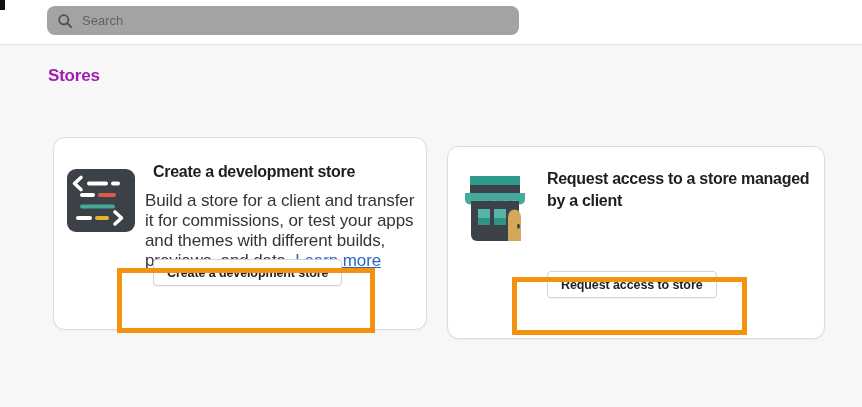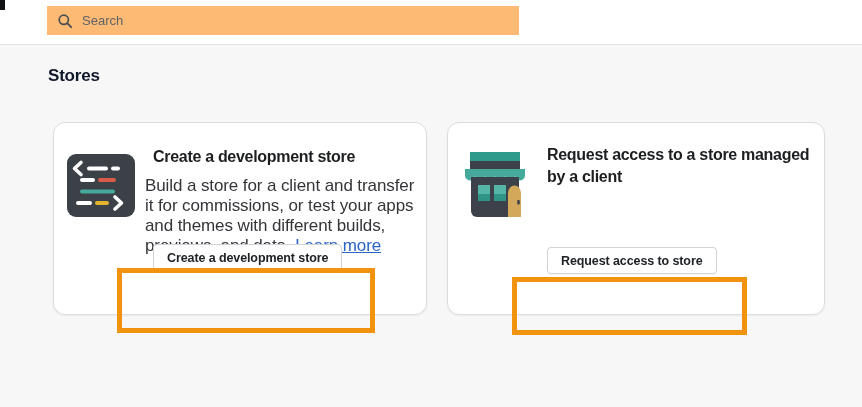--- a/index.html
+++ b/index.html
@@ -19,22 +19,22 @@
     background: #ffffff;
   }
   .corner-mark {
     position: absolute; left: 0; top: 0;
     width: 5px; height: 10px;
     background: #101214;
   }
   .search-box {
     position: absolute; left: 47px; top: 6px;
     width: 472px; height: 29px;
-    background: #fdba74;
-    border-radius: 0;
+    background: #a3a3a3;
+    border-radius: 8px;
     display: flex; align-items: center;
     padding: 0 10px;
   }
   .search-box svg { flex: 0 0 auto; }
   .search-input {
     border: none; outline: none; background: transparent;
     font-family: "Liberation Sans", sans-serif;
     font-size: 13px; color: #3a3d40;
     margin-left: 9px; width: 420px; height: 100%;
   }
@@ -46,32 +46,32 @@
   }
   
   .content {
     position: absolute; left: 0; top: 45px;
     width: 862px; height: 362px;
     background: #f7f7f8;
   }
   .page-title {
     position: absolute; left: 48px; top: 21px;
     font-size: 17px; font-weight: 700;
-    letter-spacing: -0.2px; color: #0f172a;
+    letter-spacing: -0.2px; color: #a21caf;
   }
   .card {
     position: absolute; top: 77px;
     height: 193px;
     background: #ffffff;
     border: 1px solid #dadcde;
     border-radius: 12px;
     box-shadow: 0 1px 2px rgba(0,0,0,0.05);
   }
-  .card-left  { left: 53px;  width: 374px; }
-  .card-right { left: 447px; width: 378px; }
+  .card-left  { left: 53px;  width: 374px; margin-top: 15px; }
+  .card-right { left: 447px; width: 378px; margin-top: 24px; }
   .card-icon { position: absolute; left: 13px; }
   .card-left  .card-icon { top: 31px; }
   .card-right .card-icon { top: 28px; }
   .card-title {
     position: absolute; left: 99px;
     font-size: 16px; font-weight: 700;
     letter-spacing: -0.3px; line-height: 22px;
     color: #1c1e20;
   }
   .card-left  .card-title { top: 23px; width: 270px; }

